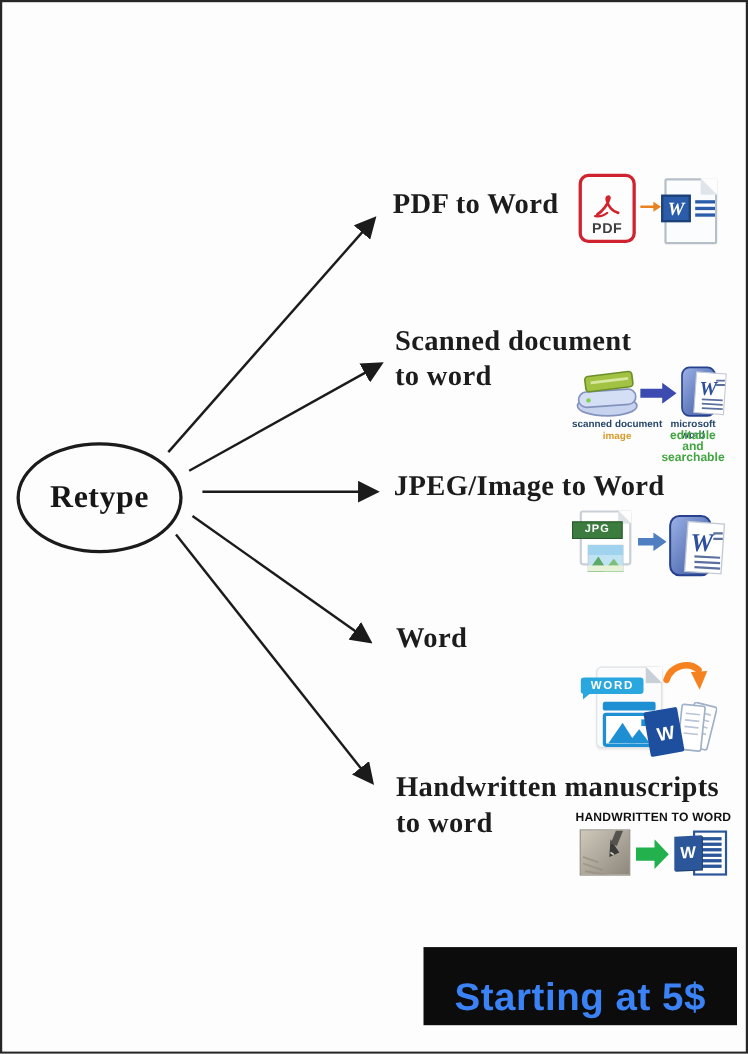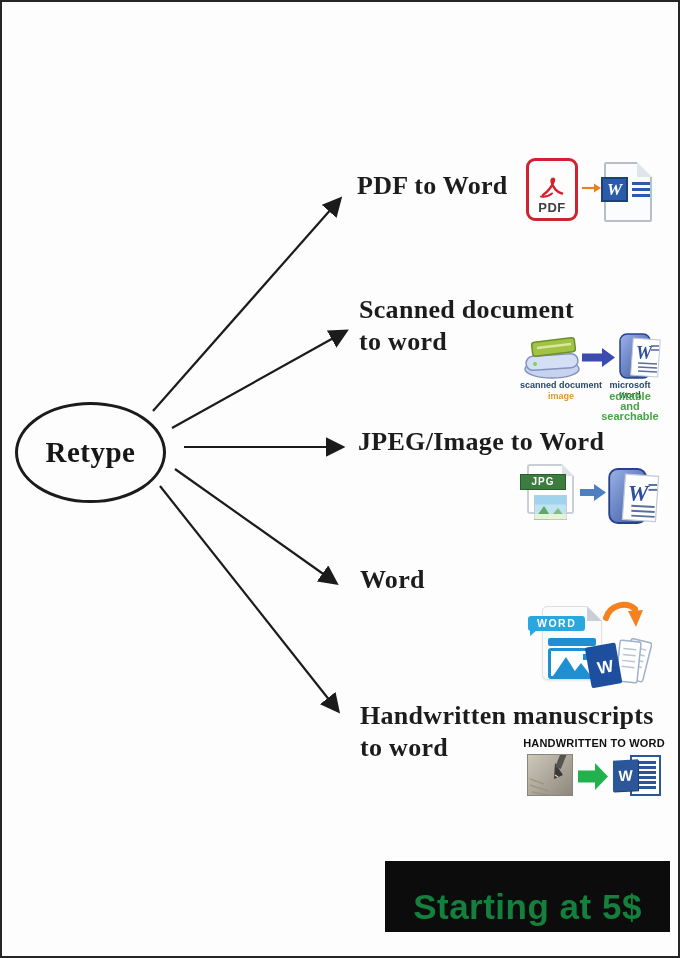--- a/index.html
+++ b/index.html
@@ -151,21 +151,21 @@
     transform:skewY(-3deg);
     box-shadow:1px 1px 0 #1d3e70;
   }
 
   
   .price-banner {
     position:absolute; left:383px; top:859px; width:285px; height:71px;
     background:#0c0c0c; display:flex; align-items:center; justify-content:center;
   }
   .price-banner span {
-    color:#15803d; font:bold 35px "Liberation Sans", sans-serif; letter-spacing:0.5px;margin-top:21px;
+    color:#3b82f6; font:bold 35px "Liberation Sans", sans-serif; letter-spacing:0.5px;margin-top:21px;
   }
 </style>
 </head>
 <body>
 
 <div id="canvas">
 
   <svg id="arrow-layer" viewBox="0 0 680 958" xmlns="http://www.w3.org/2000/svg">
     <defs>
       <marker id="ah" markerWidth="9" markerHeight="9" refX="7.5" refY="4.5" orient="auto">

